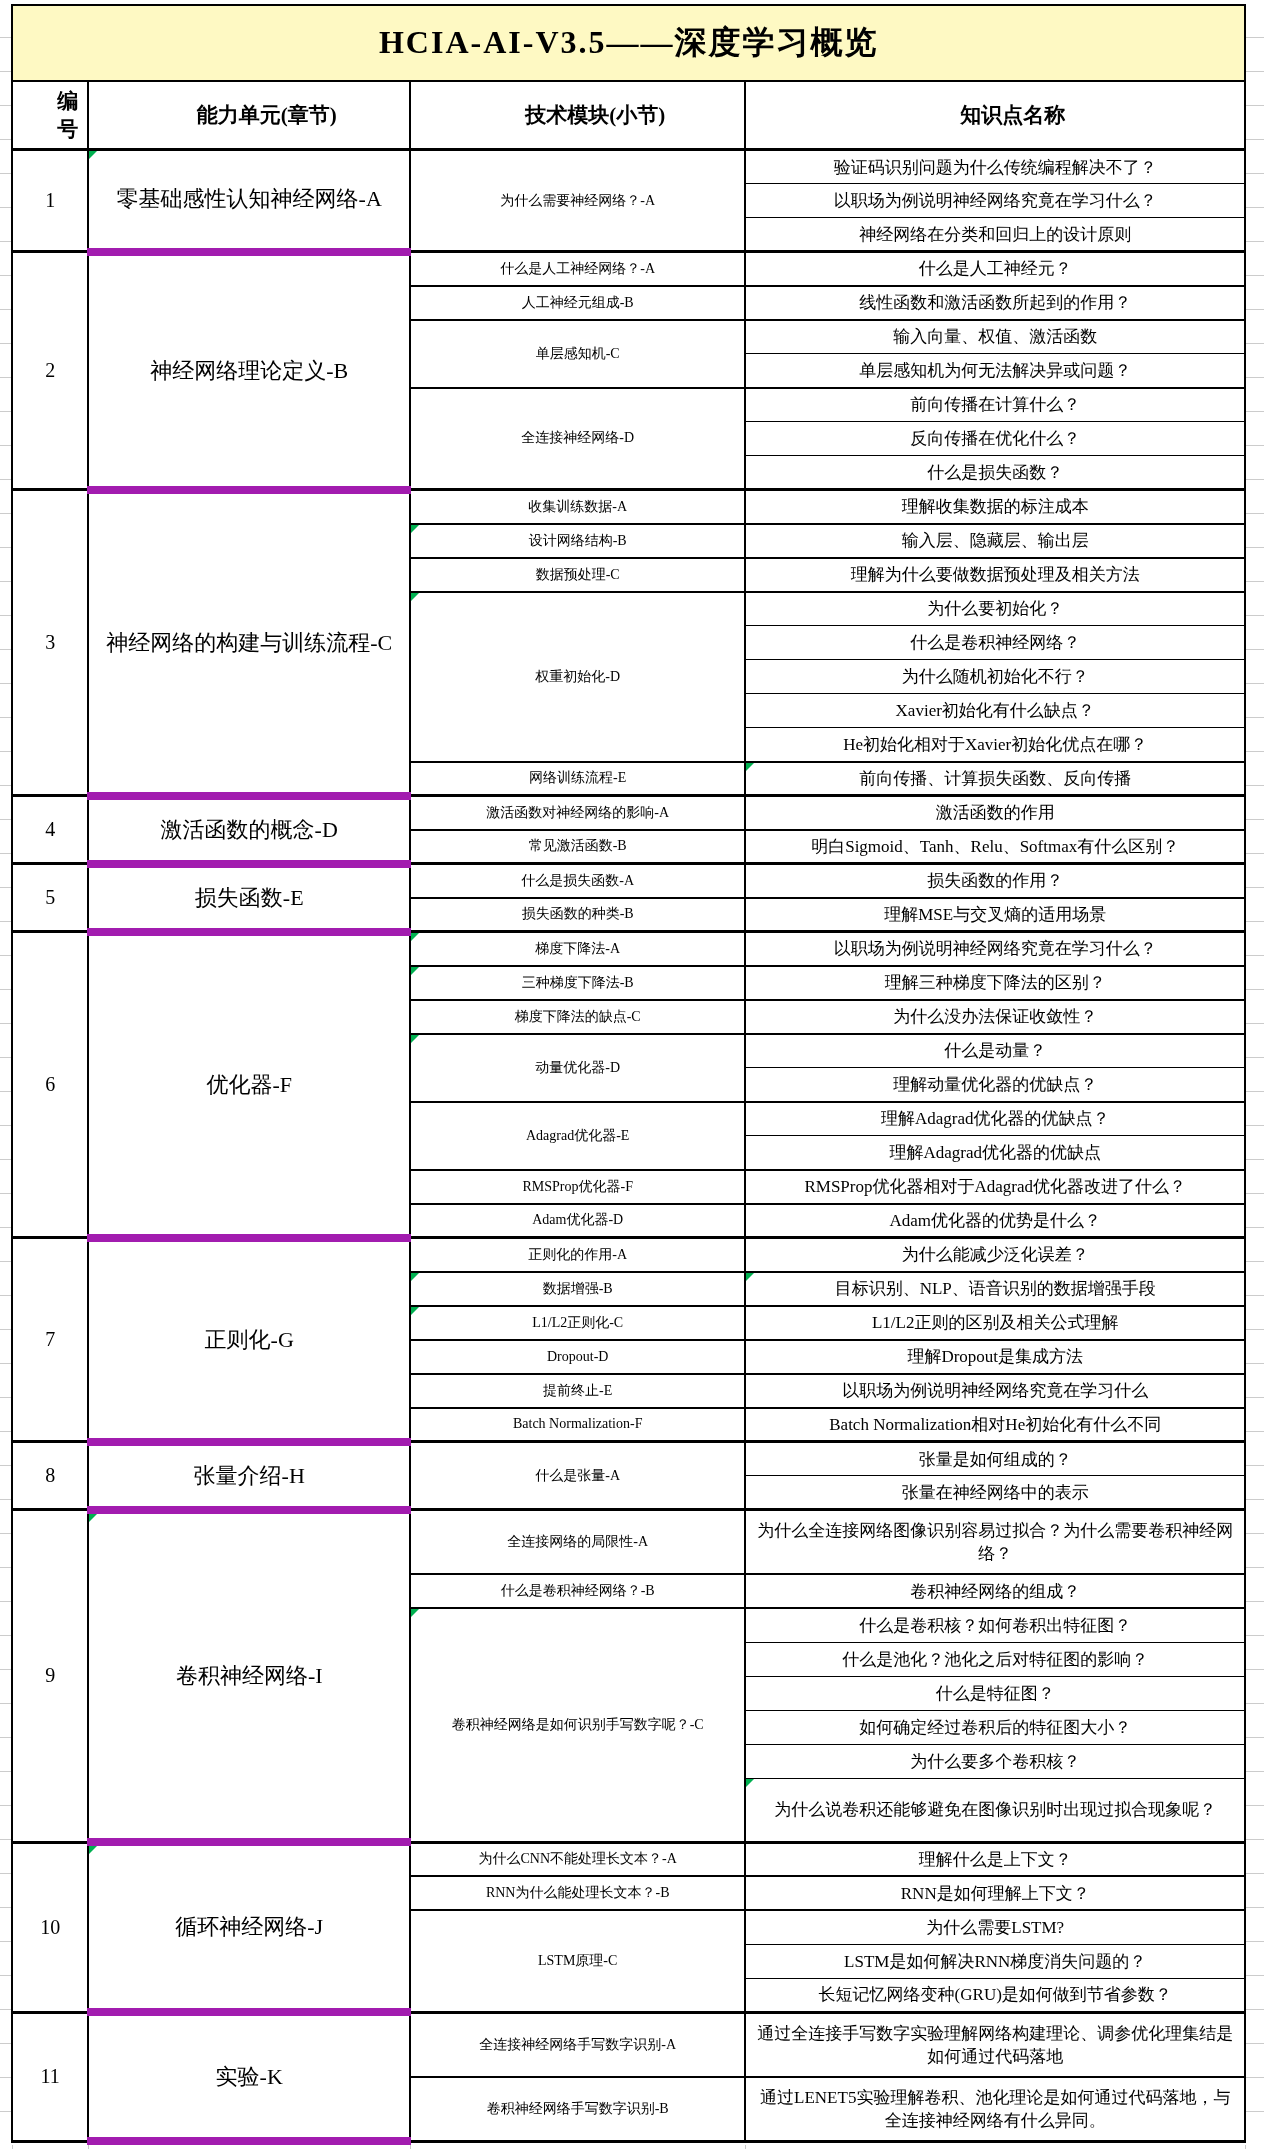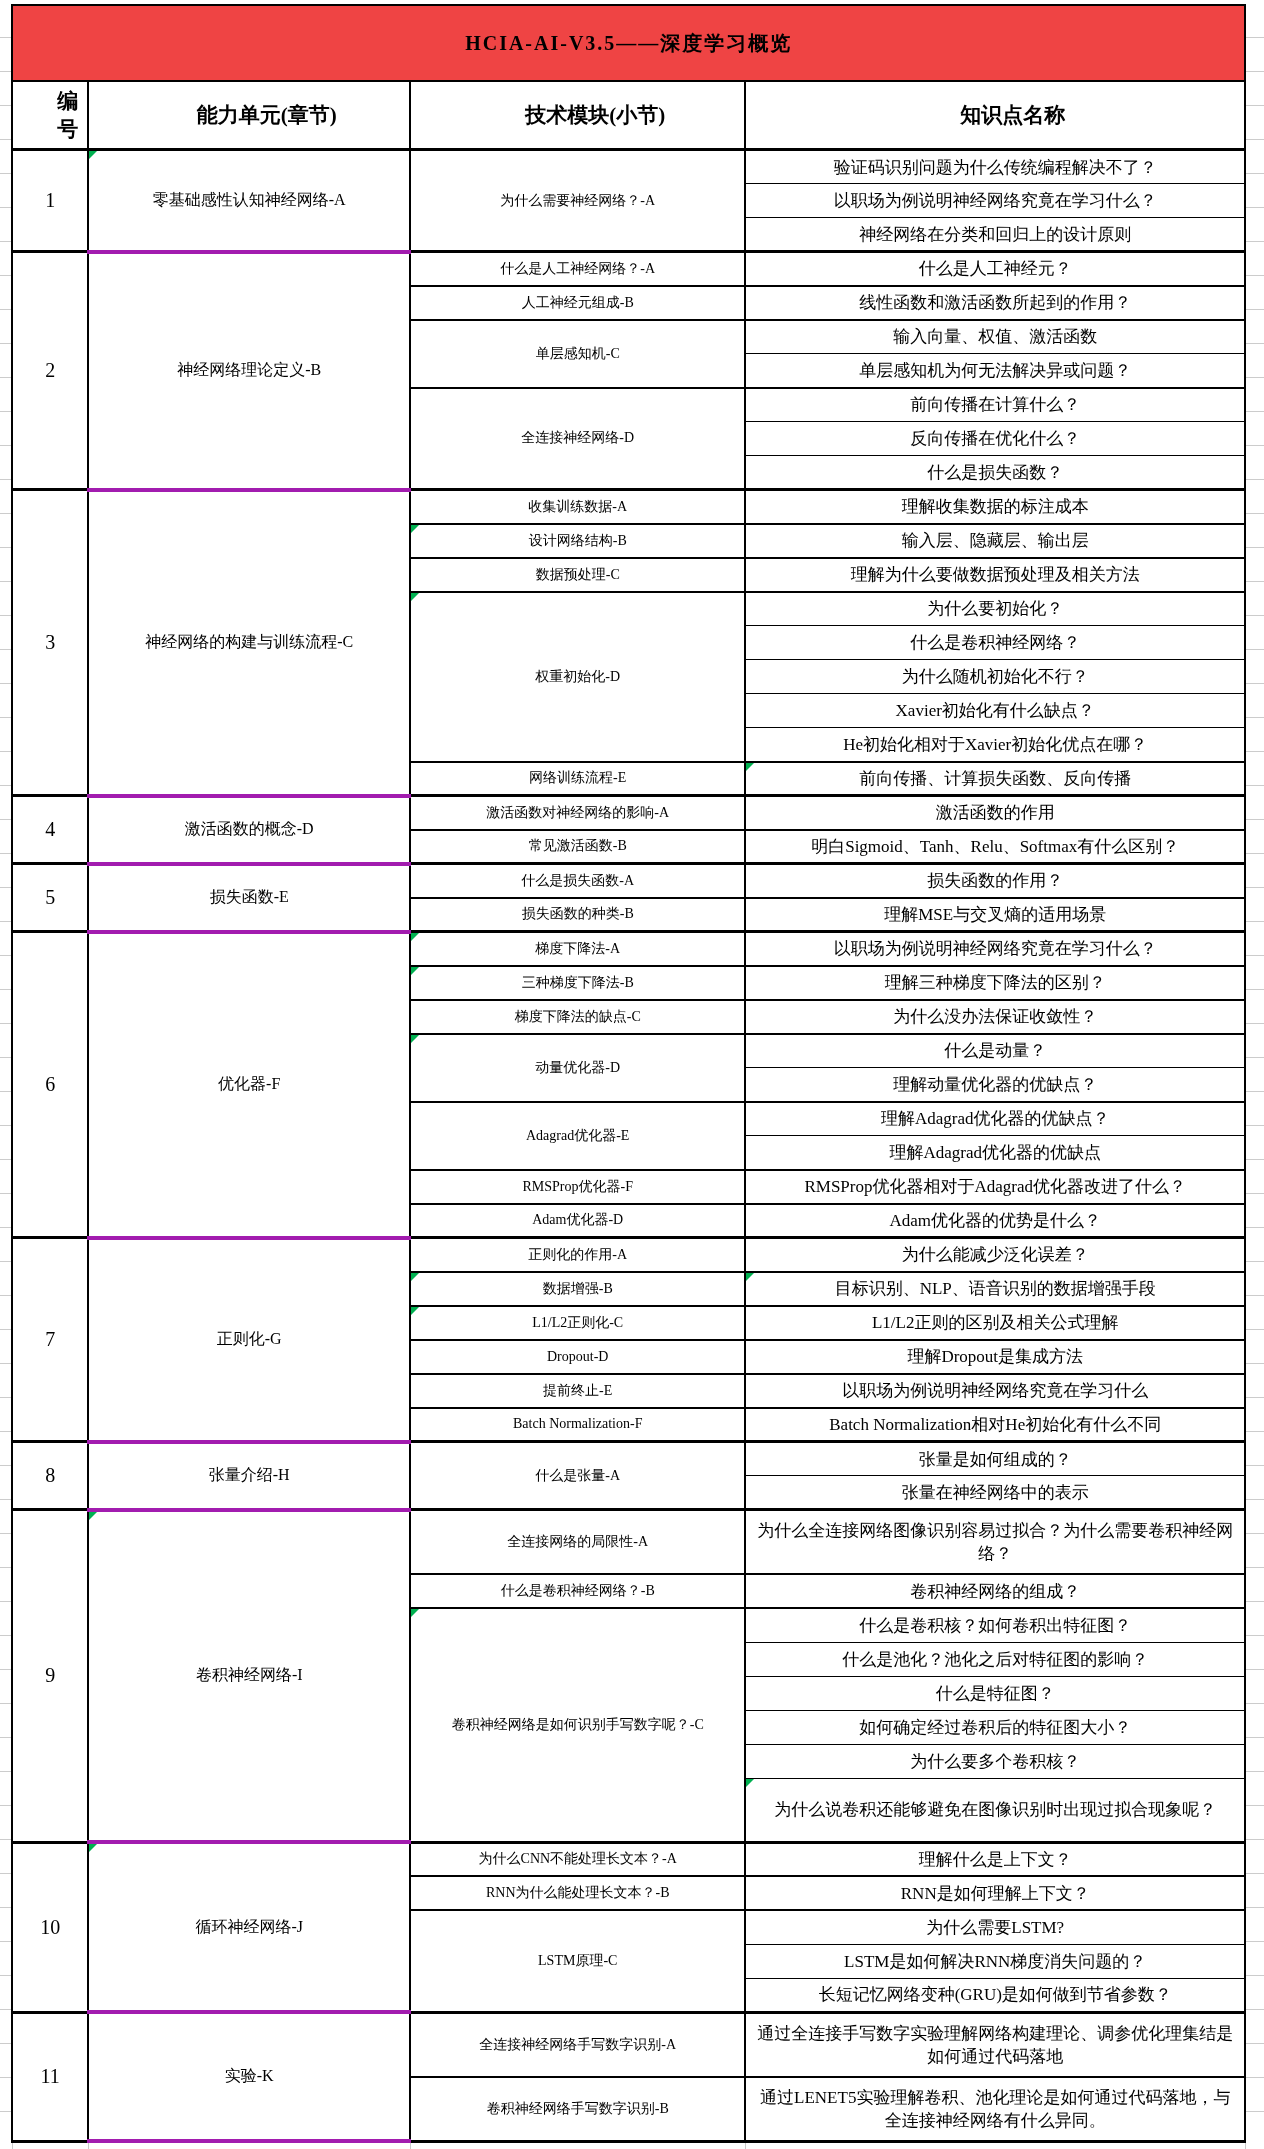--- a/index.html
+++ b/index.html
@@ -5,25 +5,25 @@
   html,body{margin:0;padding:0;background:#ffffff;}
   body{width:1264px;font-family:"Liberation Serif","DejaVu Serif",serif;color:#000;}
   .sheet{position:relative;width:1264px;min-height:2149px;background:#fff;}
   .topstrip{height:4px;}
   .main-row{display:flex;align-items:flex-start;}
   .gutter{background:repeating-linear-gradient(to bottom,transparent 0 33px,#cccccc 33px 34px);}
   .gutter-left{width:12px;align-self:stretch;}
   .gutter-right{width:19px;align-self:stretch;}
   table.course{border-collapse:collapse;width:1233px;table-layout:fixed;}
   td,th{border:2px solid #000;text-align:center;vertical-align:middle;padding:1px 8px;position:relative;word-break:break-word;}
-  .title-cell{background:#ef4444;height:72px;font-size:20px;font-weight:bold;letter-spacing:2px;border-bottom:2px solid #000;}
+  .title-cell{background:#fef9c3;height:72px;font-size:32px;font-weight:bold;letter-spacing:2px;border-bottom:2px solid #000;}
   th.hdr{height:64px;font-size:21px;font-weight:bold;border-bottom:3px solid #000;padding-left:43px;}
   tr.leaf{height:34px;}
   td.num{font-size:20px;border-bottom:3px solid #000;border-top:3px solid #000;}
-  td.unit{font-size:16px;border-bottom:4px solid #a21caf;border-top:3px solid #000;}
+  td.unit{font-size:22px;border-bottom:8px solid #a21caf;border-top:3px solid #000;}
   td.module{font-size:14px;border-top:2px solid #000;border-bottom:2px solid #000;}
   td.module.chap-end{border-bottom:3px solid #000;}
   td.point{font-size:17px;border-top:1px solid #000;border-bottom:1px solid #000;}
   td.point.mod-end{border-bottom:2px solid #000;}
   td.point.chap-end{border-bottom:3px solid #000;}
   td.point.tall{height:60px;}
   .flag{position:absolute;top:0;left:0;width:0;height:0;border-top:8px solid #00B050;border-right:8px solid transparent;}
   .bottom-row{position:relative;height:28px;}
   .vline{position:absolute;top:0;width:1px;height:26px;background:#c9c9c9;}
 </style>

